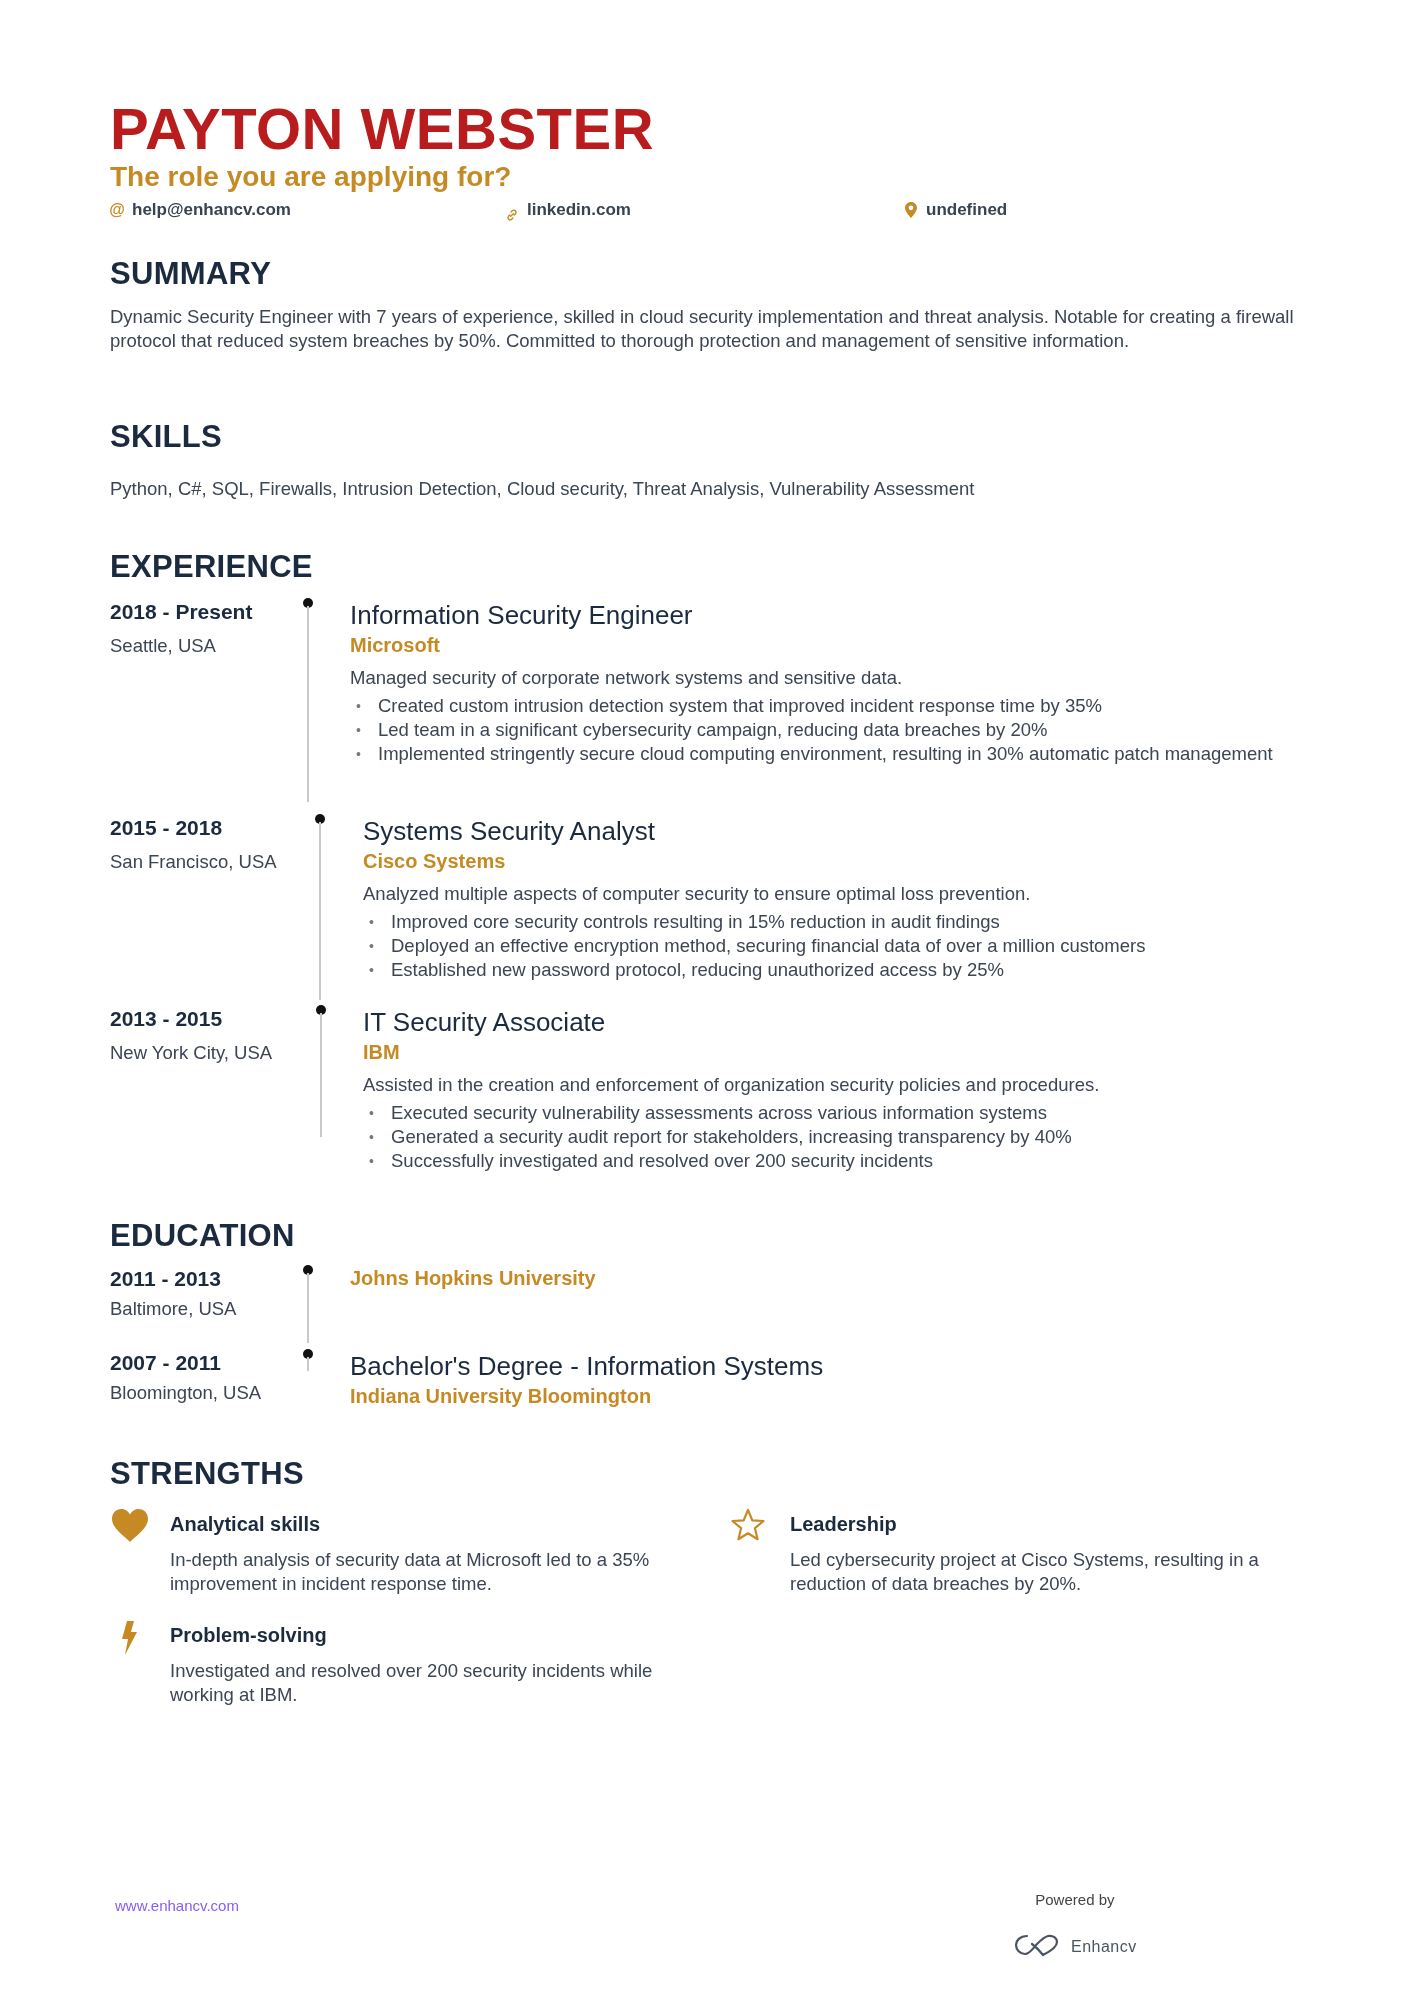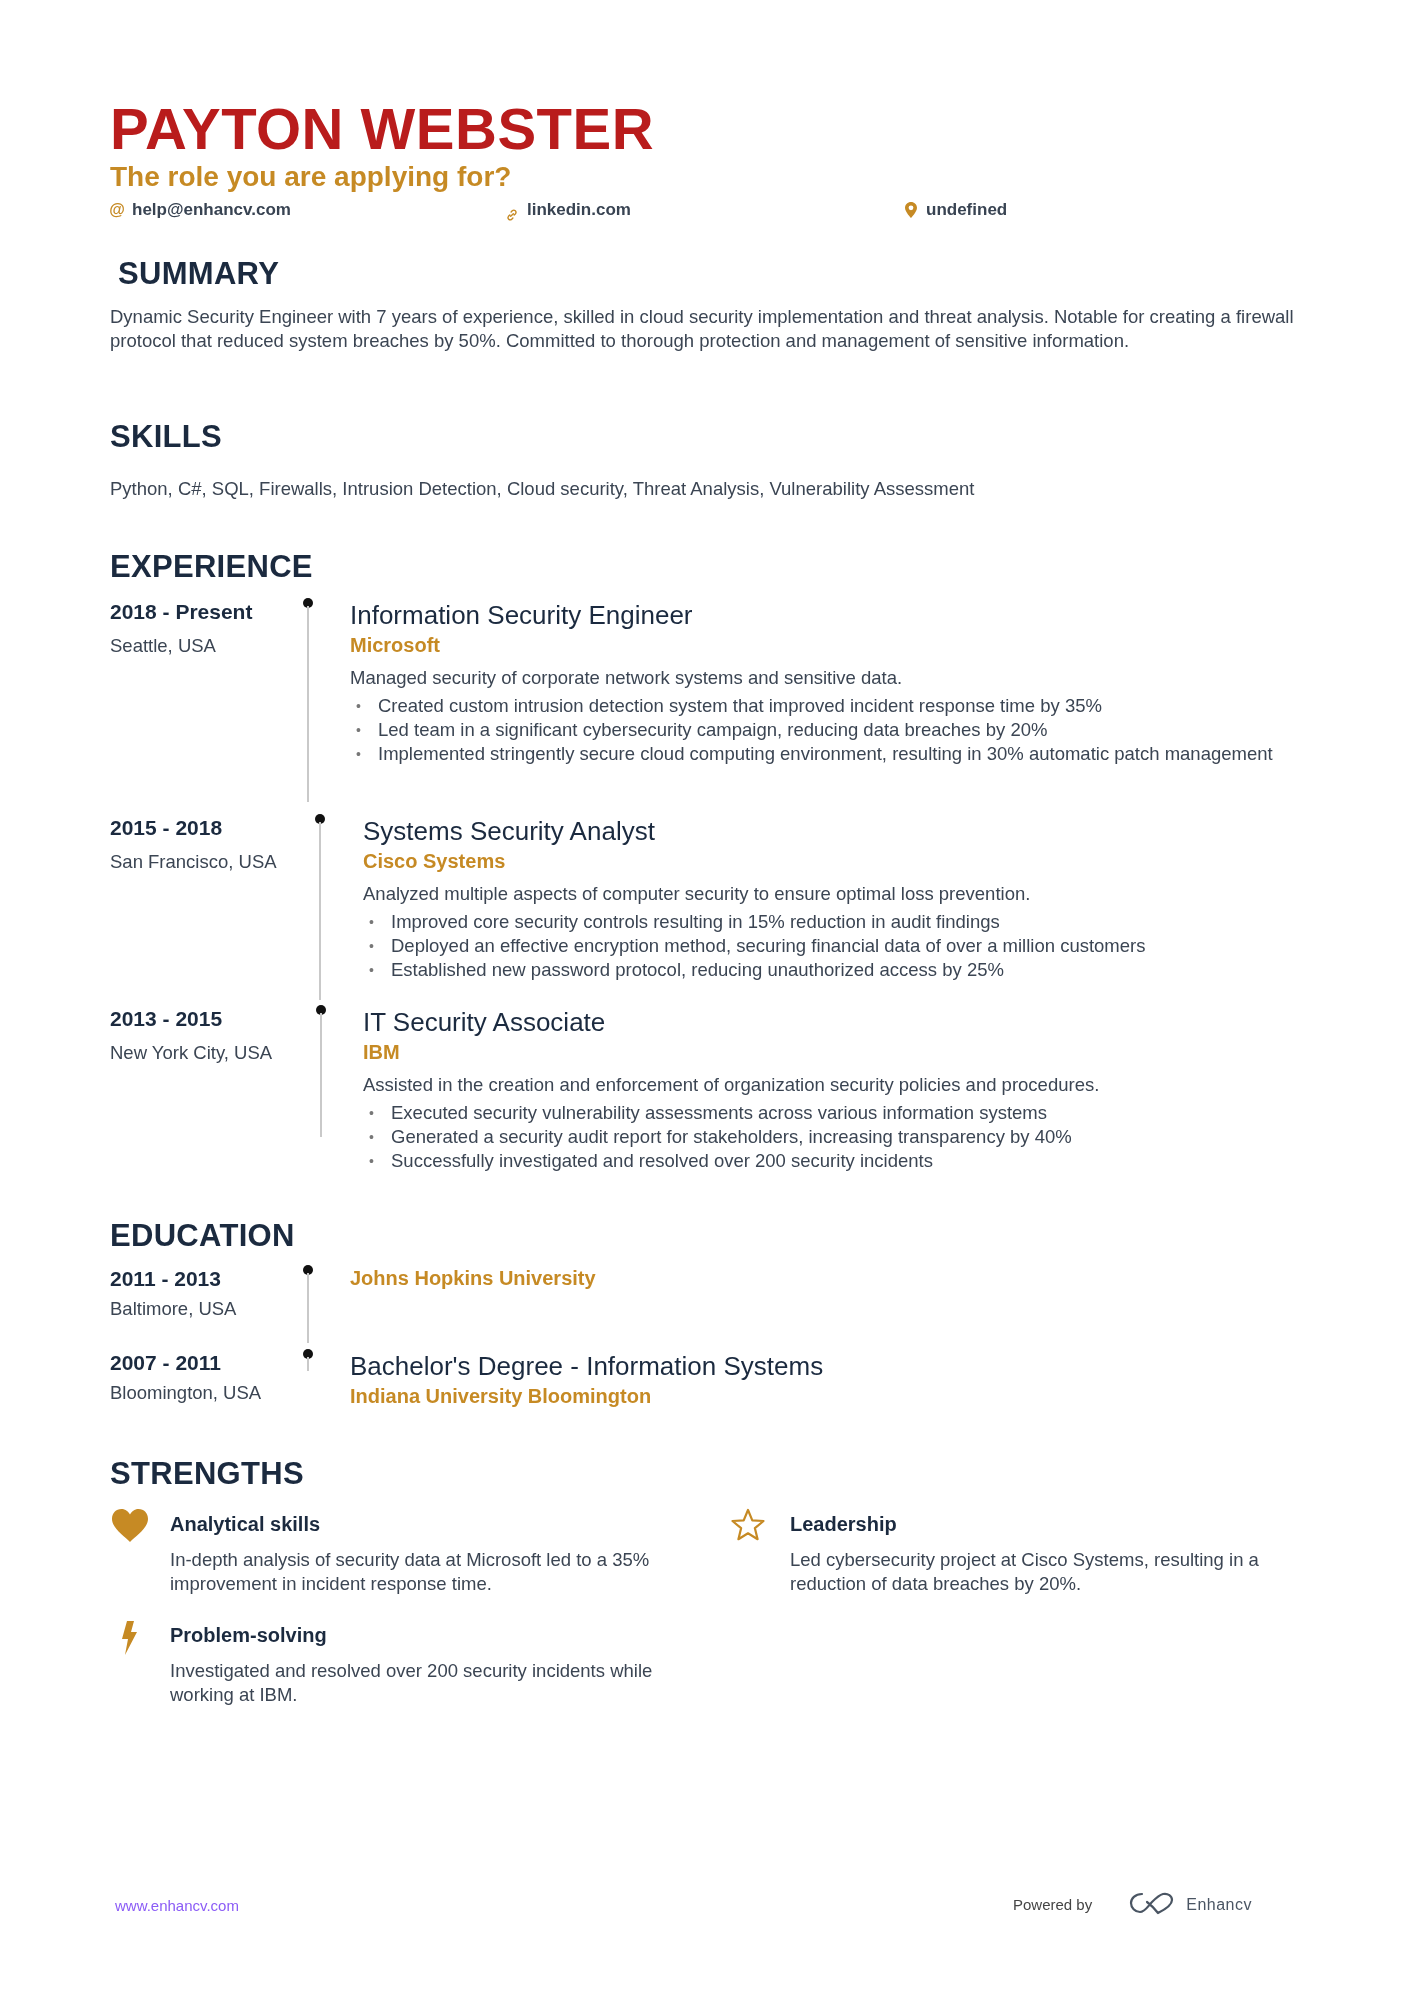--- a/index.html
+++ b/index.html
@@ -33,21 +33,21 @@
 
   .edu .title { font-size: 26px; line-height: 34px; }
   .edu .company { font-size: 20px; line-height: 26px; }
 
   .strength { position: absolute; width: 560px; }
   .strength .s-icon { position: absolute; left: 0; top: 0; width: 40px; height: 36px; color: #c68a24; }
   .strength .s-title { position: absolute; left: 60px; top: 2px; font-size: 20px; font-weight: bold; color: #1b2a3f; line-height: 28px; white-space: nowrap; }
   .strength .s-desc { position: absolute; left: 60px; top: 40px; width: 500px; font-size: 18.5px; color: #3b4553; line-height: 24px; }
 
   .footer-left { position: absolute; top: 1896px; left: 115px; font-size: 15px; color: #8b5cf6; line-height: 20px; }
-  .footer-right { position: absolute; top: 1890px; left: 1013px; display: flex; align-items: center; gap: 36px; }
+  .footer-right { position: absolute; top: 1890px; left: 1013px; display: flex; align-items: center; gap: 22px; flex-direction: column; }
   .footer-right .powered { font-size: 15px; color: #444; line-height: 20px; }
   .footer-right .brand { display: flex; align-items: center; gap: 10px; }
   .footer-right .brand-name { font-size: 16px; color: #4a5563; line-height: 26px; letter-spacing: 0.5px; }
 </style>
 </head>
 <body>
 
 <div class="page">
 
   <div class="name">PAYTON WEBSTER</div>
@@ -68,21 +68,21 @@
     <div class="contact" style="left:794px;">
       <span class="ic">
         <svg width="12" height="16" viewBox="0 0 12 16">
             <path d="M6 0C2.7 0 0 2.6 0 5.8 0 10 6 16 6 16s6-6 6-10.2C12 2.6 9.3 0 6 0zm0 8.2A2.4 2.4 0 116 3.4a2.4 2.4 0 010 4.8z" fill="#c68a24"></path>
           </svg>
       </span>
       <span>undefined</span>
     </div>
   </div>
 
-  <div class="section-title" style="top:255px;margin-left:8px;">SUMMARY</div>
+  <div class="section-title" style="top:255px;">SUMMARY</div>
   <div class="summary body-text">Dynamic Security Engineer with 7 years of experience, skilled in cloud security implementation and threat analysis. Notable for creating a firewall protocol that reduced system breaches by 50%. Committed to thorough protection and management of sensitive information.</div>
 
   <div class="section-title" style="top:418px;">SKILLS</div>
   <div class="skills body-text">Python, C#, SQL, Firewalls, Intrusion Detection, Cloud security, Threat Analysis, Vulnerability Assessment</div>
 
   <div class="section-title" style="top:548px;">EXPERIENCE</div>
 
   <div class="entry" style="top:598px; height:210px;">
     <div class="date">2018 - Present</div>
     <div class="loc">Seattle, USA</div>

